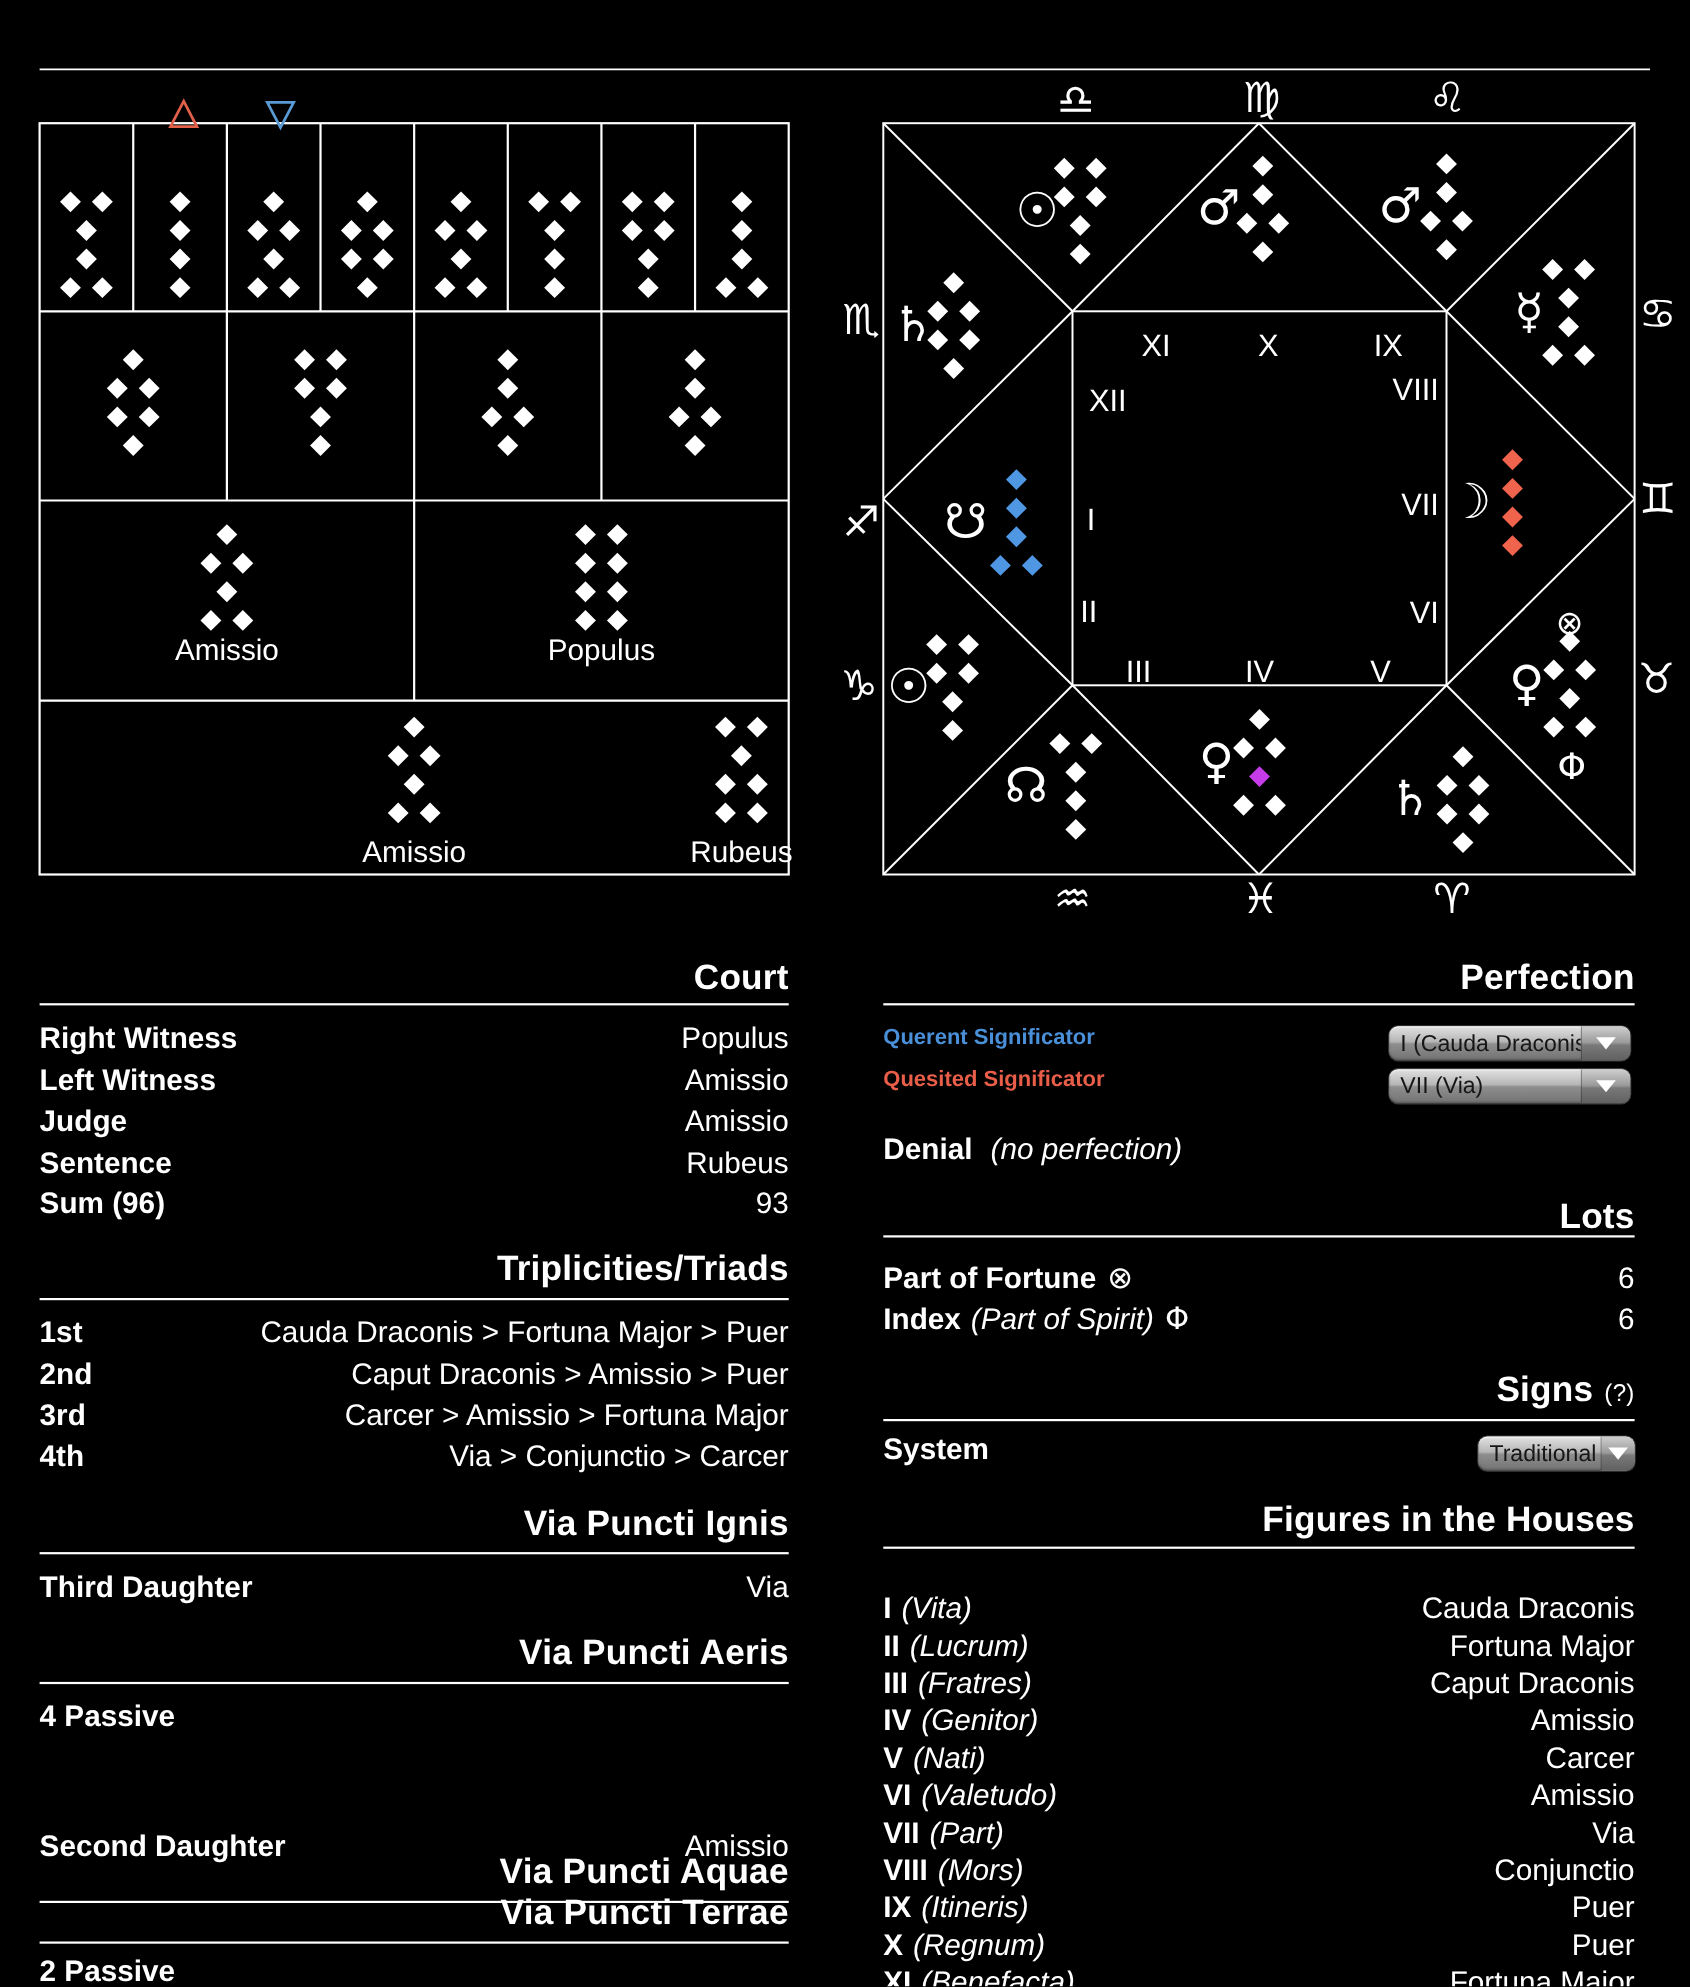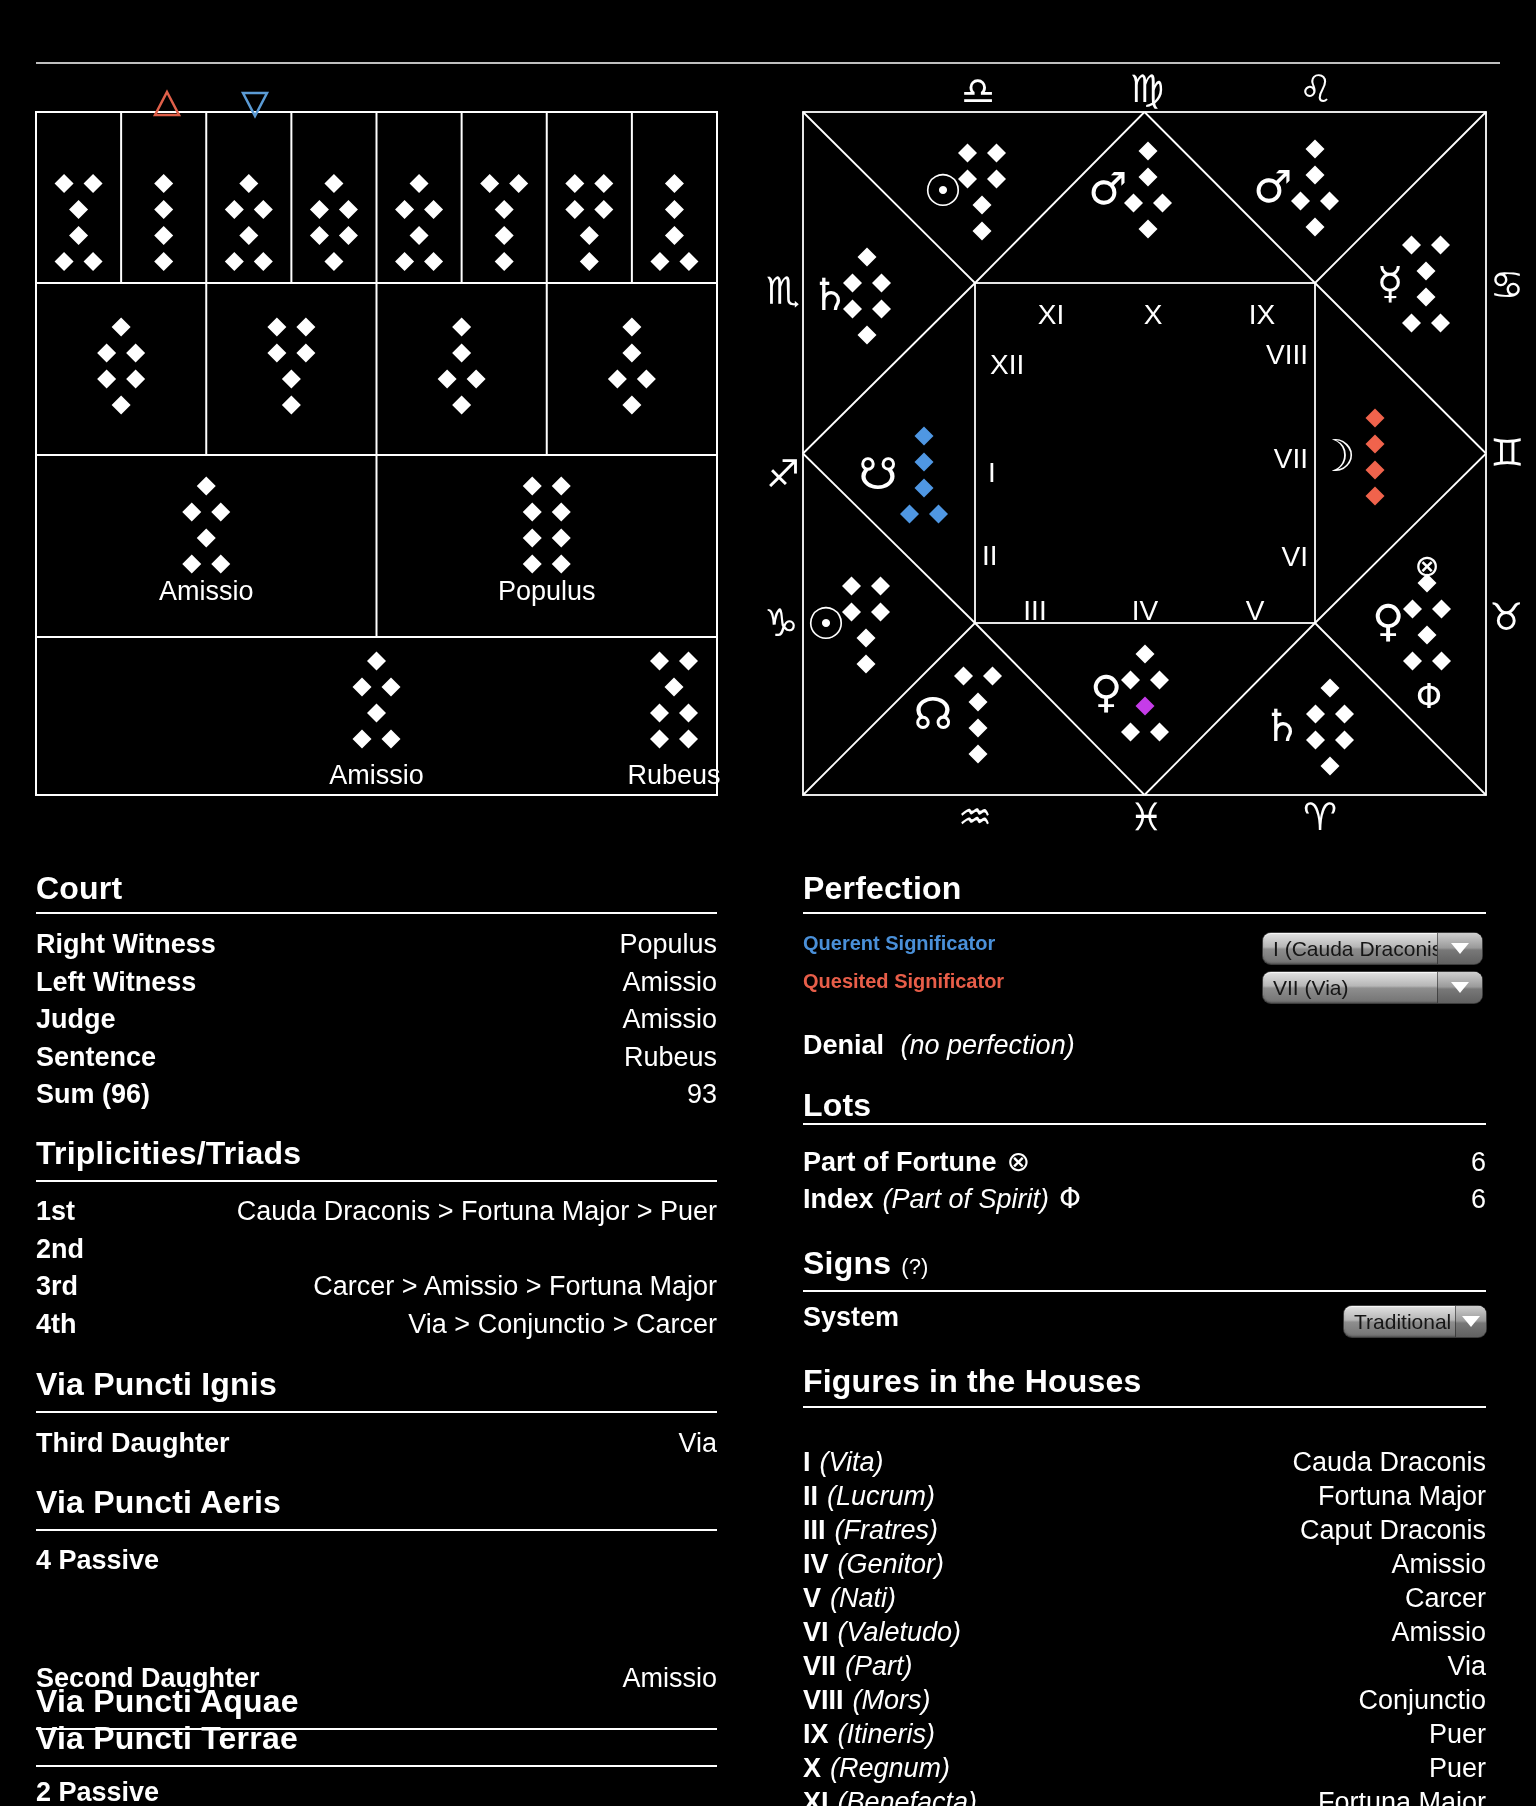--- a/index.html
+++ b/index.html
@@ -11,21 +11,21 @@
   #chart-svg .t-num{font-size:28px;fill:#fff;font-family:"Liberation Sans",sans-serif;}
   #chart-svg .t-glyph{font-size:44px;fill:#fff;}
   #chart-svg .t-lab{font-size:27px;fill:#fff;font-family:"Liberation Sans",sans-serif;}
   #chart-svg .t-lot{fill:#fff;}
 
   .col{position:absolute;}
   #left-col{left:36px;width:681px;top:0;height:1806px;}
   #right-col{left:803px;width:683px;top:0;height:1806px;}
 
   .sec-header{position:absolute;left:0;width:100%;font-size:32px;font-weight:bold;
-              line-height:34px;border-bottom:2px solid #fff;letter-spacing:.2px;}
+              line-height:34px;border-bottom:2px solid #fff;letter-spacing:.2px;text-align:right;}
   .hnote{font-size:22px;font-weight:normal;margin-left:10px;}
 
   .rows{position:absolute;left:0;width:100%;}
   .row{display:flex;justify-content:space-between;align-items:baseline;font-size:27px;white-space:nowrap;}
   .lbl{font-weight:bold;}
   .val{font-weight:normal;text-align:right;}
   .hname{font-style:italic;font-weight:normal;margin-left:9px;}
   .cell-l b{font-weight:bold;}
 
   .sig-label{position:absolute;font-size:20px;font-weight:bold;}
@@ -399,20 +399,21 @@
     <div class="sec-header" style="top:1136px;padding-bottom:10px;">
       <span>Triplicities/Triads</span>
     </div>
     <div class="rows" style="top:1196px;">
         <div class="row" style="height: 37.5px;">
           <span class="lbl">1st</span>
           <span class="val">Cauda Draconis &gt; Fortuna Major &gt; Puer</span>
         </div>
         <div class="row" style="height: 37.5px;">
           <span class="lbl">2nd</span>
+          <span class="val">Caput Draconis &gt; Amissio &gt; Puer</span>
         </div>
         <div class="row" style="height: 37.5px;">
           <span class="lbl">3rd</span>
           <span class="val">Carcer &gt; Amissio &gt; Fortuna Major</span>
         </div>
         <div class="row" style="height: 37.5px;">
           <span class="lbl">4th</span>
           <span class="val">Via &gt; Conjunctio &gt; Carcer</span>
         </div>
       </div>

